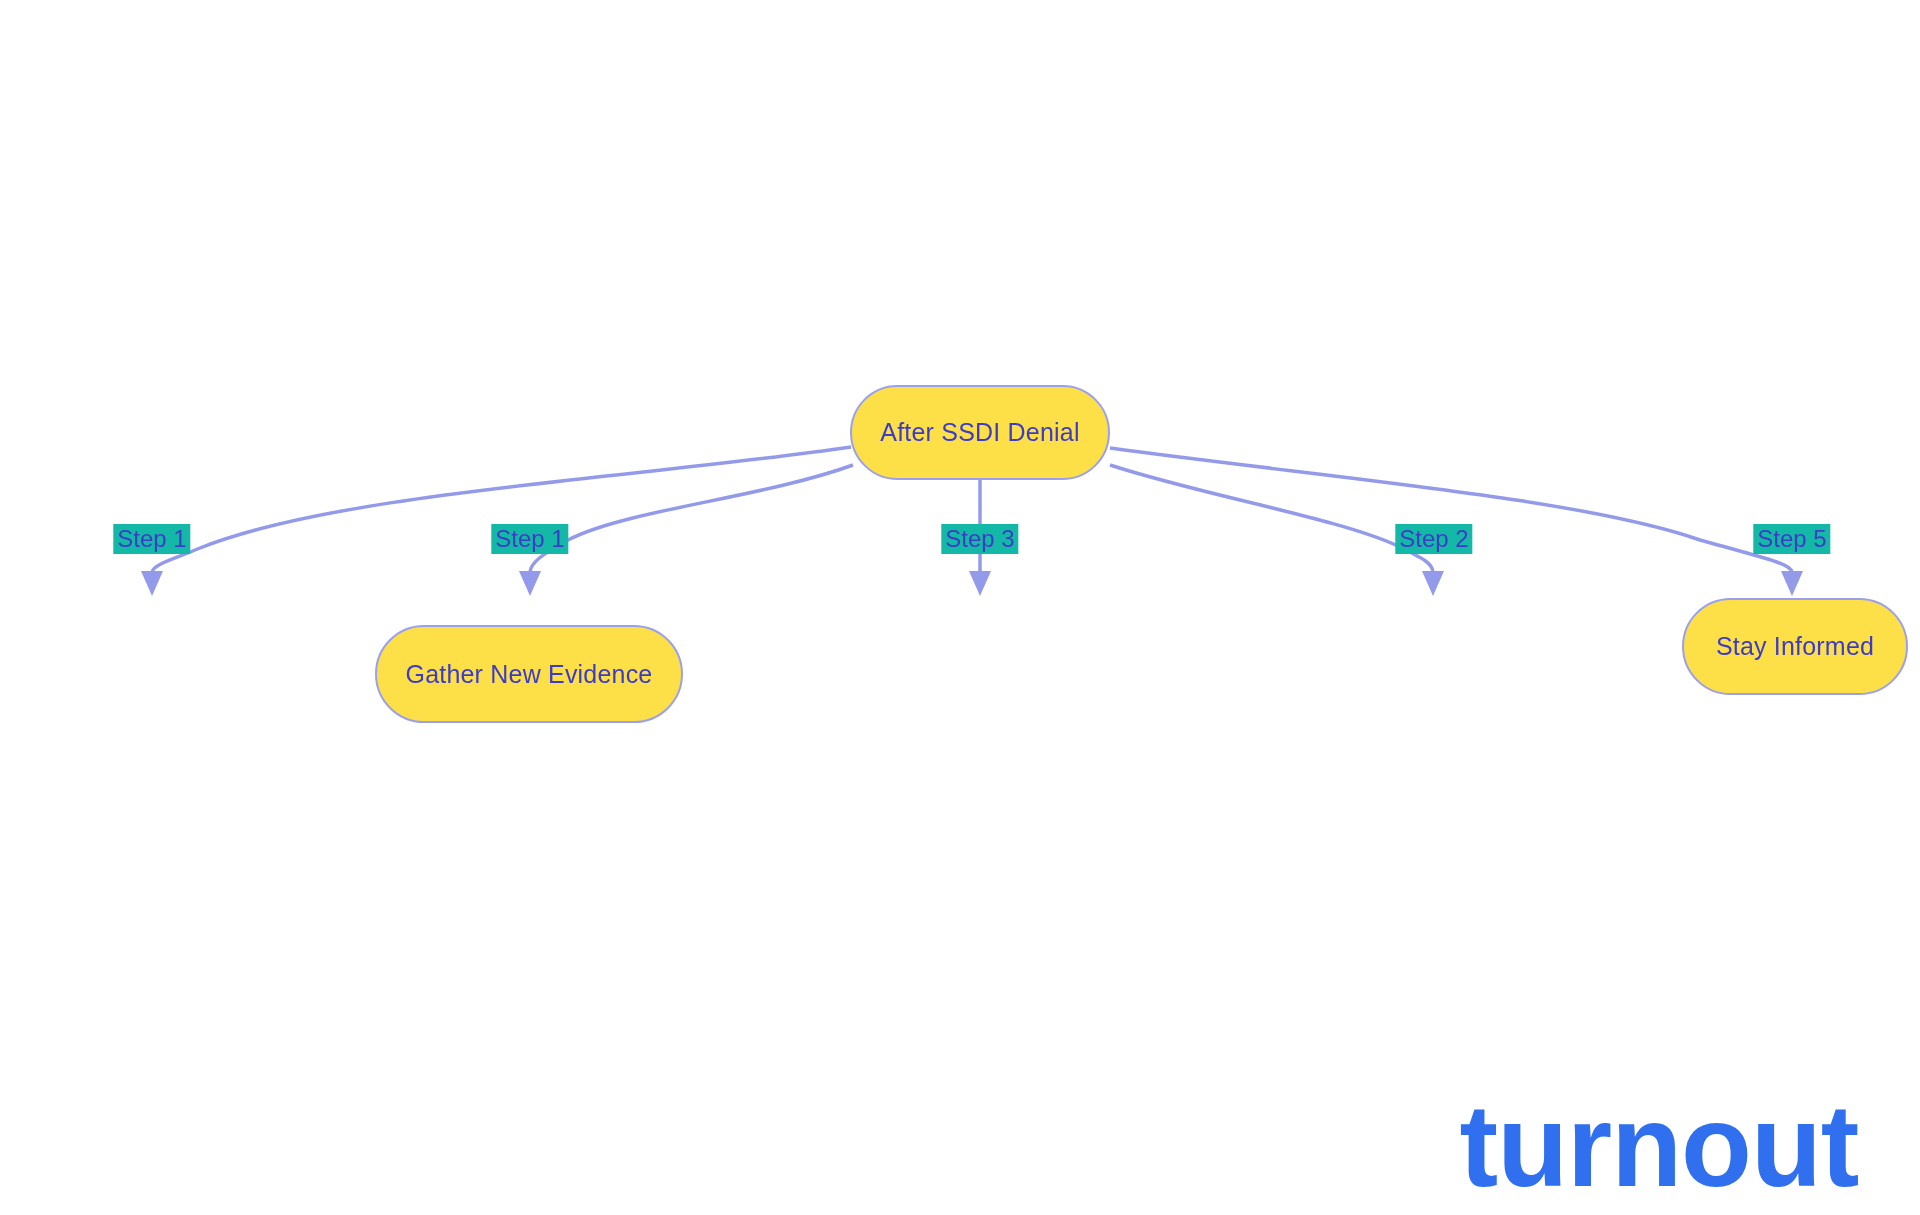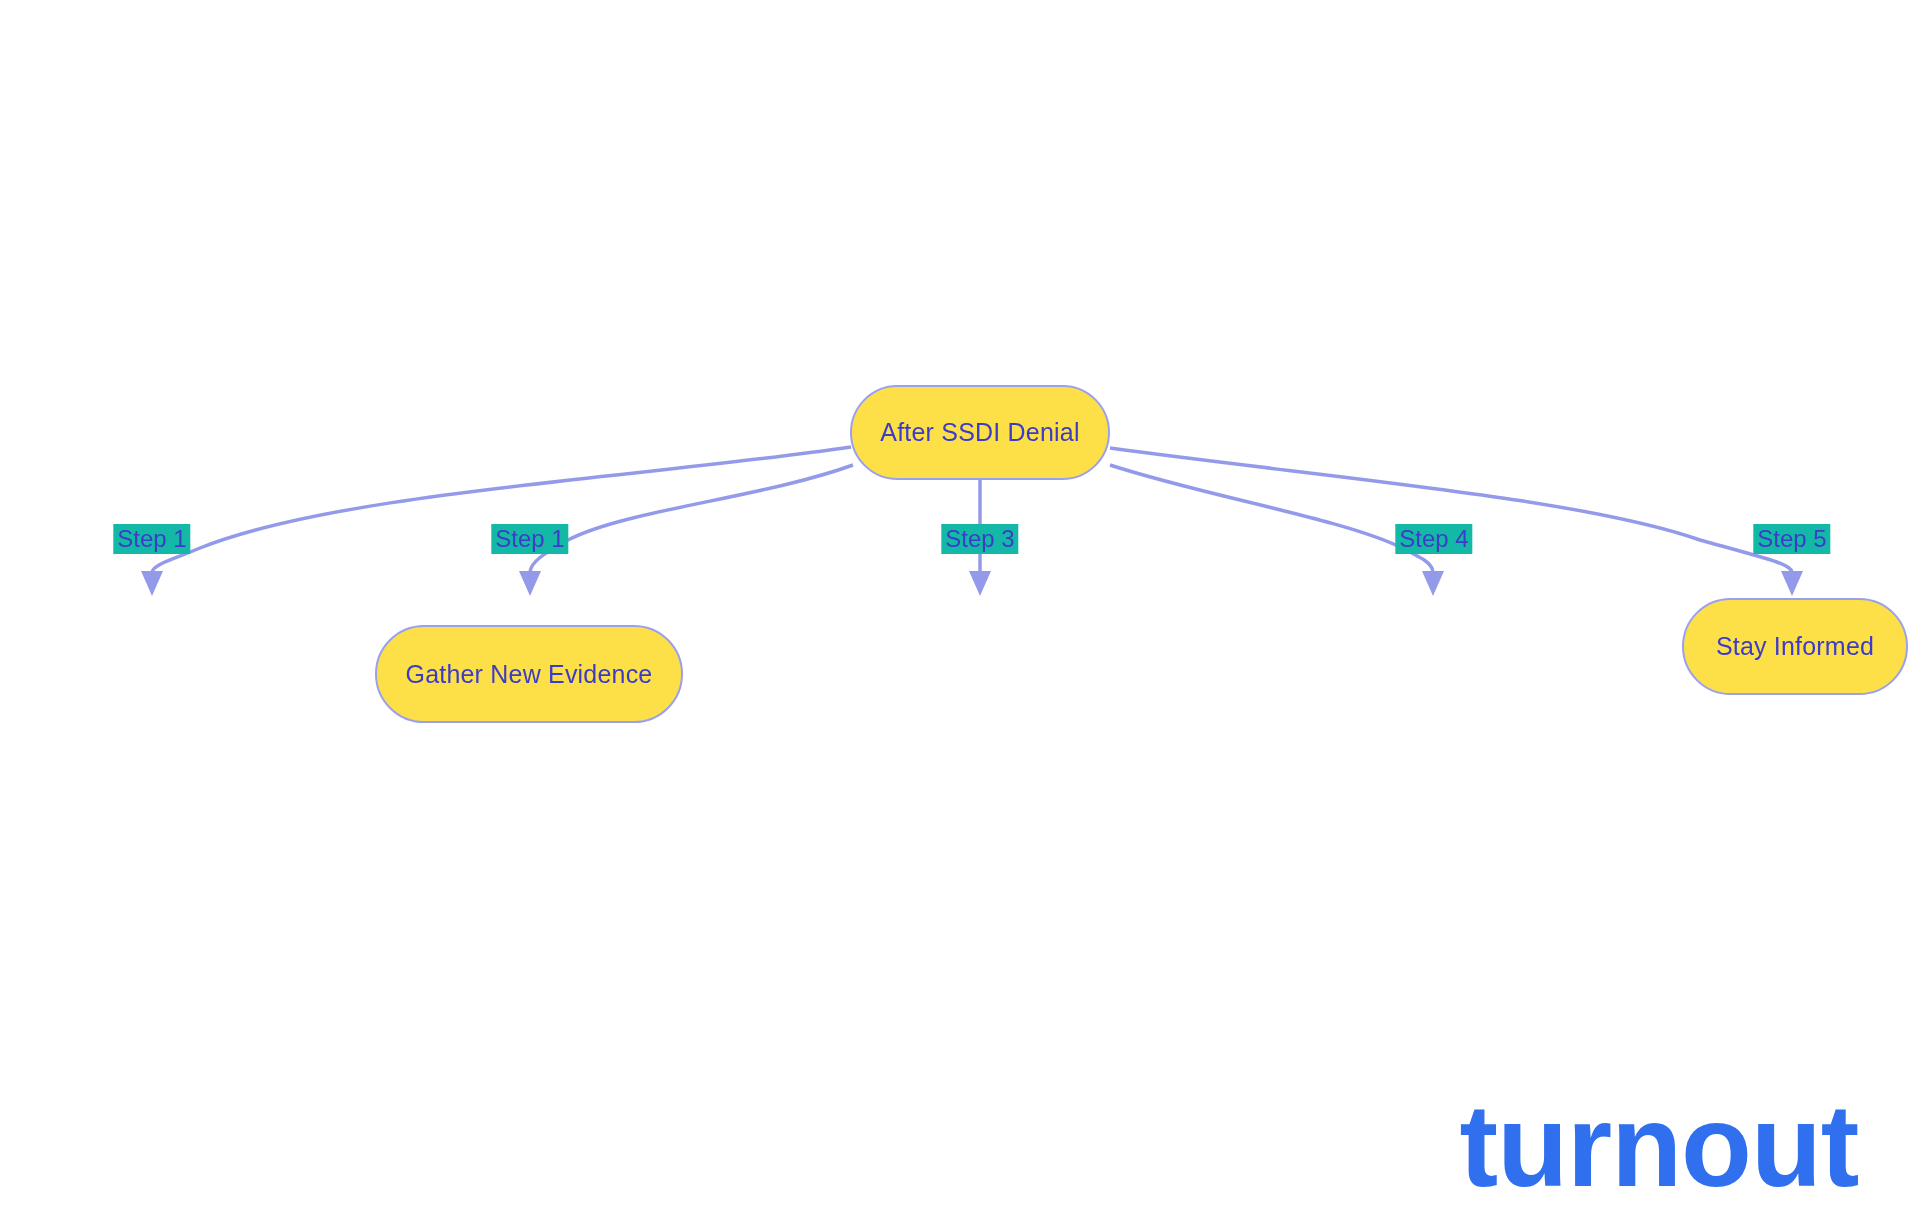--- a/index.html
+++ b/index.html
@@ -101,18 +101,18 @@
 
 
 
   <div class="node node-step5">
     <span>Stay Informed</span>
   </div>
 
   <div class="edge-label edge-label-1">Step 1</div>
   <div class="edge-label edge-label-2">Step 1</div>
   <div class="edge-label edge-label-3">Step 3</div>
-  <div class="edge-label edge-label-4">Step 4</div>
+  <div class="edge-label edge-label-4">Step 2</div>
   <div class="edge-label edge-label-5">Step 5</div>
 
   <div class="logo">turnout</div>
 
 </div>
 
 </body></html>

